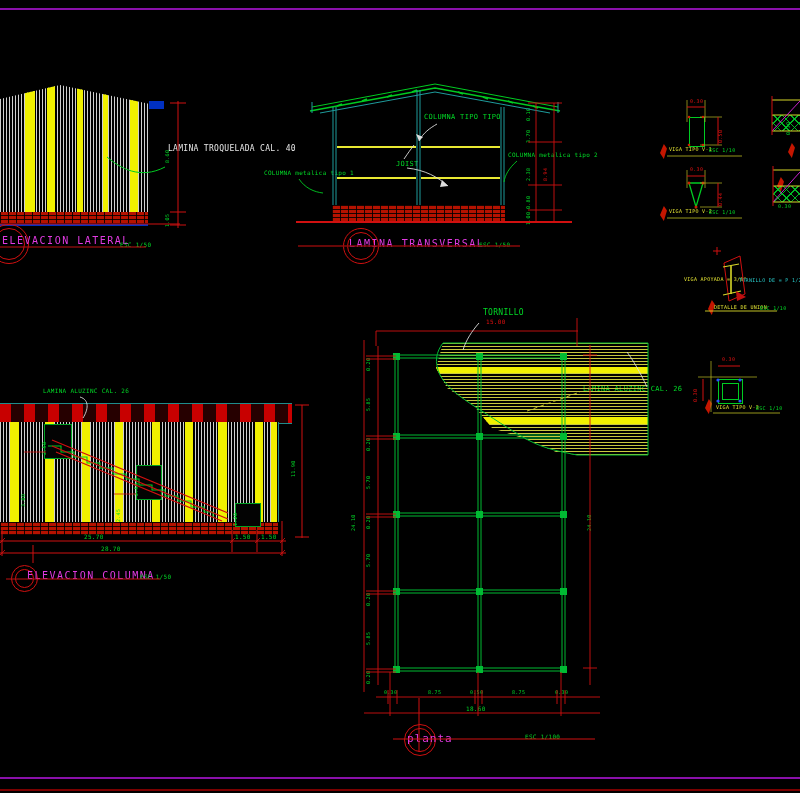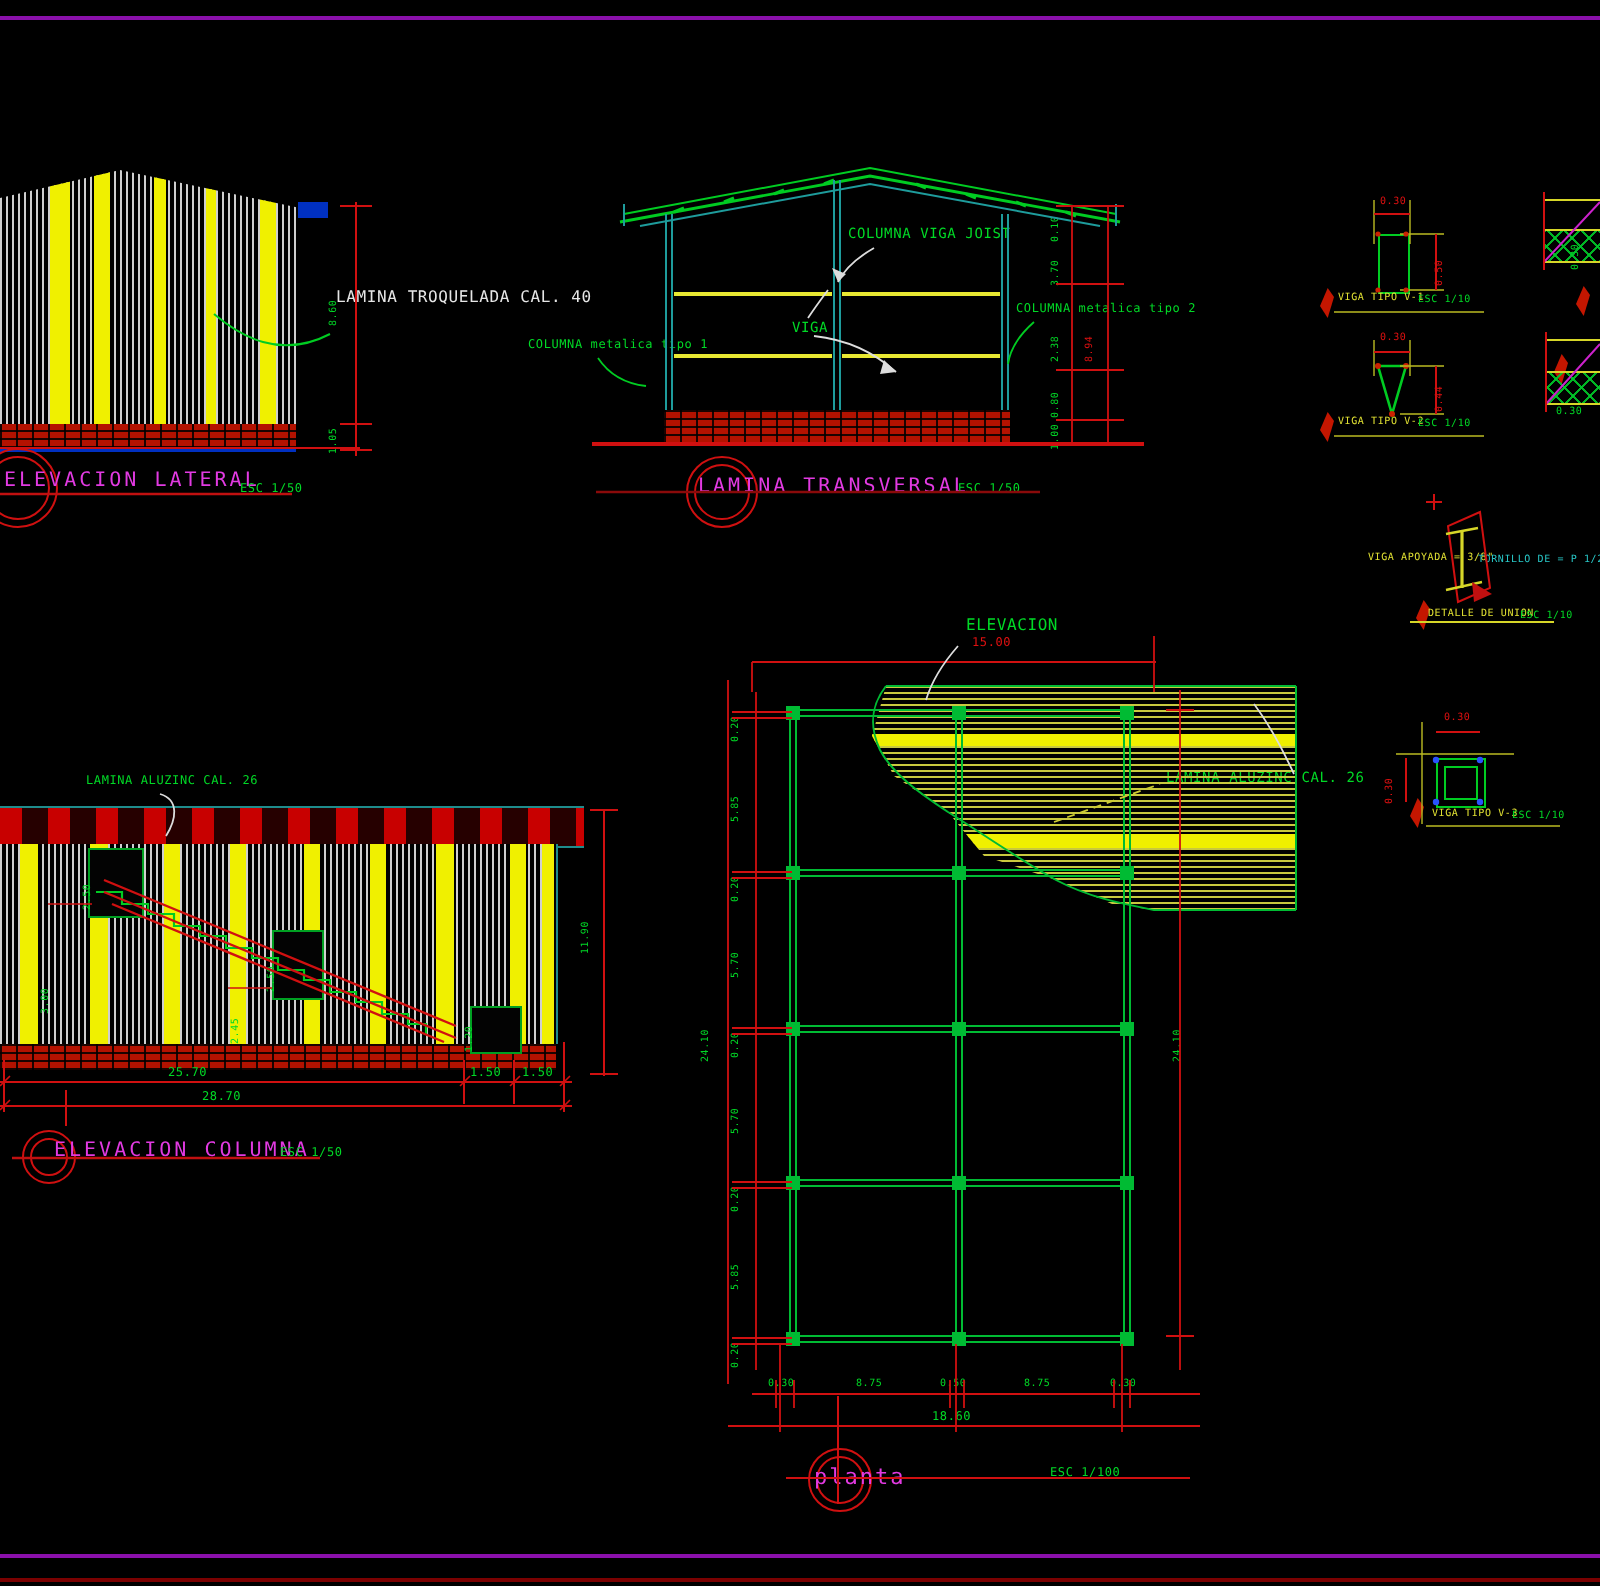--- a/index.html
+++ b/index.html
@@ -52,22 +52,22 @@
   <span class="t g f5 rot" style="left:170px;top:158px">8.60</span>
   <span class="t g f5 rot" style="left:170px;top:222px">1.05</span>
 
   <div class="circ" style="left:-11px;top:224px;width:38px;height:38px">
       <i></i>
     </div>
   <span class="t m f10" style="left:2px;top:236px">ELEVACION LATERAL</span>
   <span class="t g f6" style="left:120px;top:242px">ESC 1/50</span>
 
   <div class="abs brick" style="left:332px;top:205px;width:173px;height:17px"></div>
-  <span class="t g f7" style="left:424px;top:114px">COLUMNA VIGA JOIST</span>
-  <span class="t g f7" style="left:396px;top:161px">VIGA</span>
+  <span class="t g f7" style="left:424px;top:114px">COLUMNA TIPO TIPO</span>
+  <span class="t g f7" style="left:396px;top:161px">JOIST</span>
   <span class="t g f6" style="left:264px;top:170px">COLUMNA metalica tipo 1</span>
   <span class="t g f6" style="left:508px;top:152px">COLUMNA metalica tipo 2</span>
   <span class="t g f5 rot" style="left:531px;top:116px">0.10</span>
   <span class="t g f5 rot" style="left:531px;top:138px">3.70</span>
   <span class="t g f5 rot" style="left:531px;top:176px">2.38</span>
   <span class="t g f5 rot" style="left:531px;top:204px">0.80</span>
   <span class="t g f5 rot" style="left:531px;top:220px">1.00</span>
   <span class="t r f5 rot" style="left:548px;top:176px">8.94</span>
   <div class="circ" style="left:343px;top:228px;width:34px;height:34px">
       <i></i>
@@ -140,21 +140,21 @@
   <span class="t g f6" style="left:84px;top:534px">25.70</span>
   <span class="t g f6" style="left:235px;top:534px">1.50</span>
   <span class="t g f6" style="left:261px;top:534px">1.50</span>
   <span class="t g f6" style="left:101px;top:546px">28.70</span>
   <div class="circ" style="left:11px;top:565px;width:25px;height:25px">
       <i></i>
     </div>
   <span class="t m f10" style="left:27px;top:571px">ELEVACION COLUMNA</span>
   <span class="t g f6" style="left:140px;top:574px">ESC 1/50</span>
 
-  <span class="t g f8" style="left:483px;top:309px">ELEVACION</span>
+  <span class="t g f8" style="left:483px;top:309px">TORNILLO</span>
   <span class="t r f6" style="left:486px;top:319px">15.00</span>
   <span class="t g f7" style="left:583px;top:386px">LAMINA ALUZINC CAL. 26</span>
 
   <div class="abs" style="left:434px;top:343px;width:214px;height:113px;
        background:repeating-linear-gradient(180deg,#c9c93e 0 1px,transparent 1px 3px);
        clip-path:polygon(9px 0,214px 0,214px 112px,143px 112px,122px 109px,94px 97px,58px 85px,40px 63px,13px 45px,2px 25px)">
     <div class="abs" style="left:0;top:24px;width:214px;height:6px;background:#f0f000"></div>
     <div class="abs" style="left:0;top:74px;width:214px;height:7px;background:#f0f000"></div>
   </div>
 

